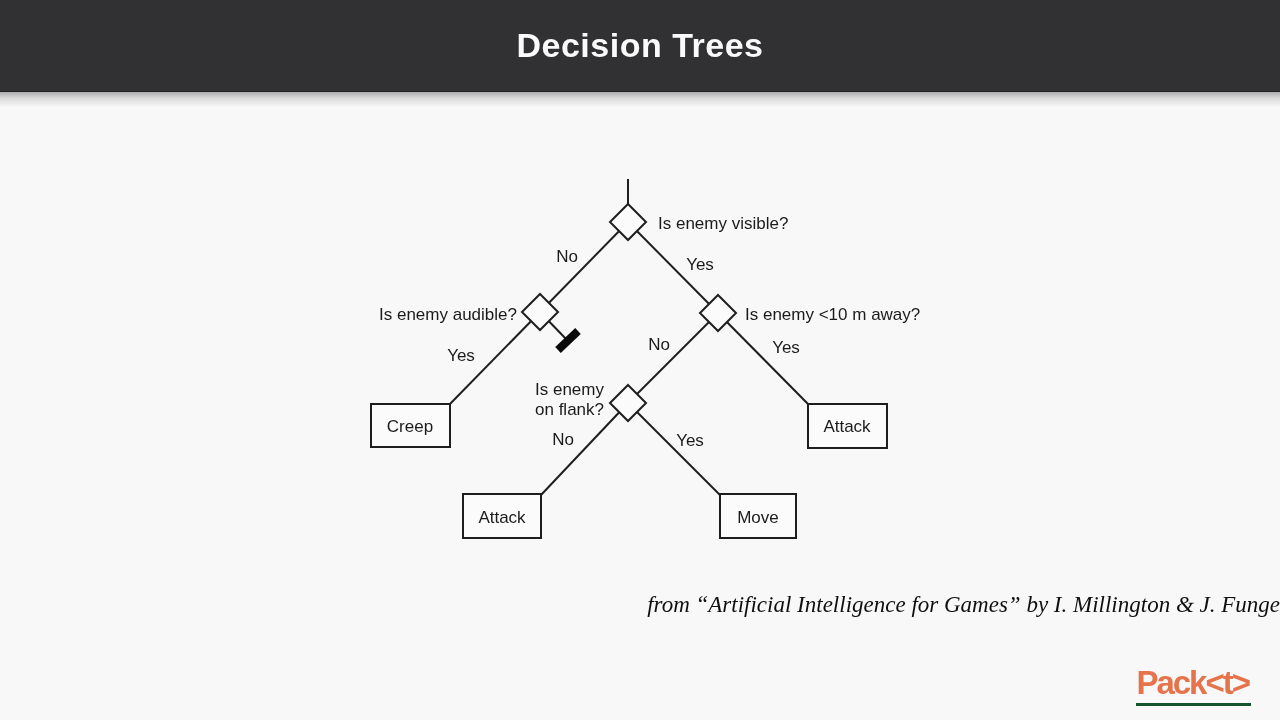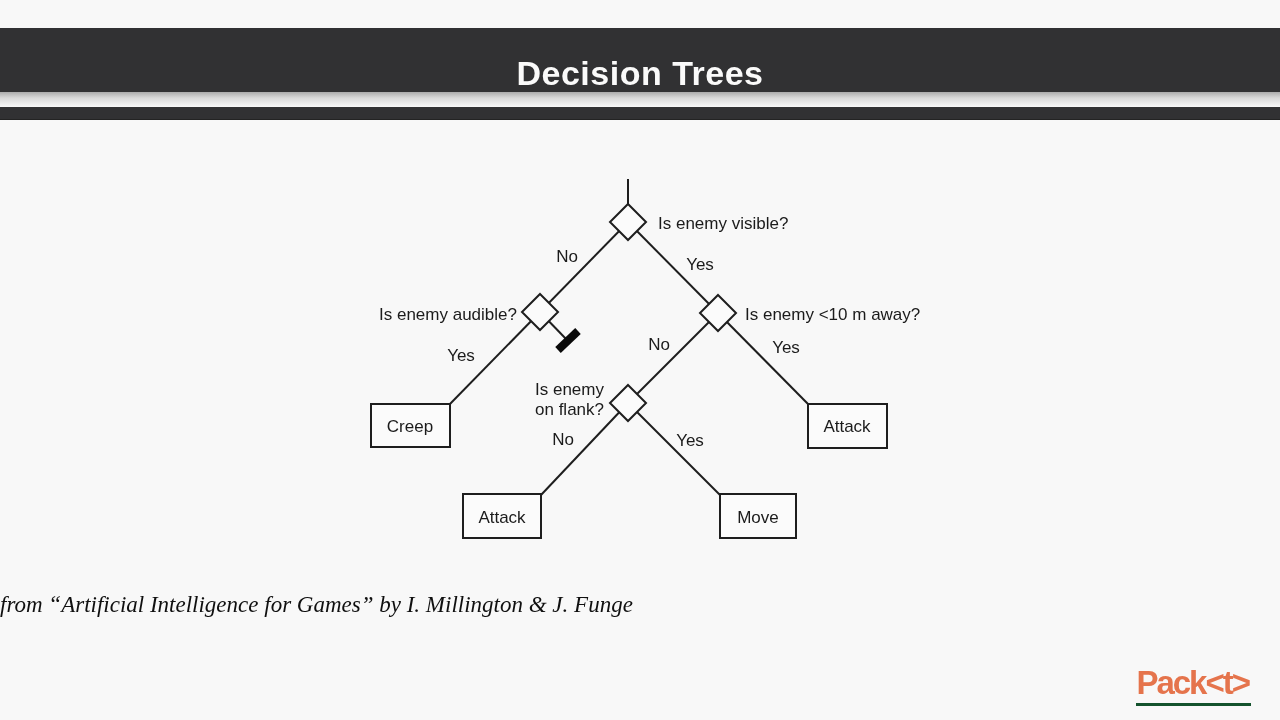--- a/index.html
+++ b/index.html
@@ -19,21 +19,20 @@
     position: absolute;
     top: 0; left: 0;
     width: 100%;
     height: 92px;
     background: #313133;
     display: flex;
     align-items: center;
     justify-content: center;
     border-bottom: 1px solid #232323;
     box-sizing: border-box;
-    margin-top: 28px;
   }
   .titlebar h1 {
     margin: 0;
     color: #fafafa;
     font-size: 34px;
     font-weight: 600;
     letter-spacing: 0.5px;
   }
   .titlebar-shadow {
     position: absolute;
@@ -54,21 +53,21 @@
     fill: #1b1b1b;
   }
   svg.tree text.mid { text-anchor: middle; }
   svg.tree text.end { text-anchor: end; }
 
   
   .caption {
     position: absolute;
     top: 592px; left: 0;
     width: 100%;
-    text-align: left;
+    text-align: right;
     font-family: "Liberation Serif", serif;
     font-style: italic;
     font-size: 23px;
     color: #101010;
   }
 
   
   .packt-logo {
     position: absolute;
     top: 666px;

